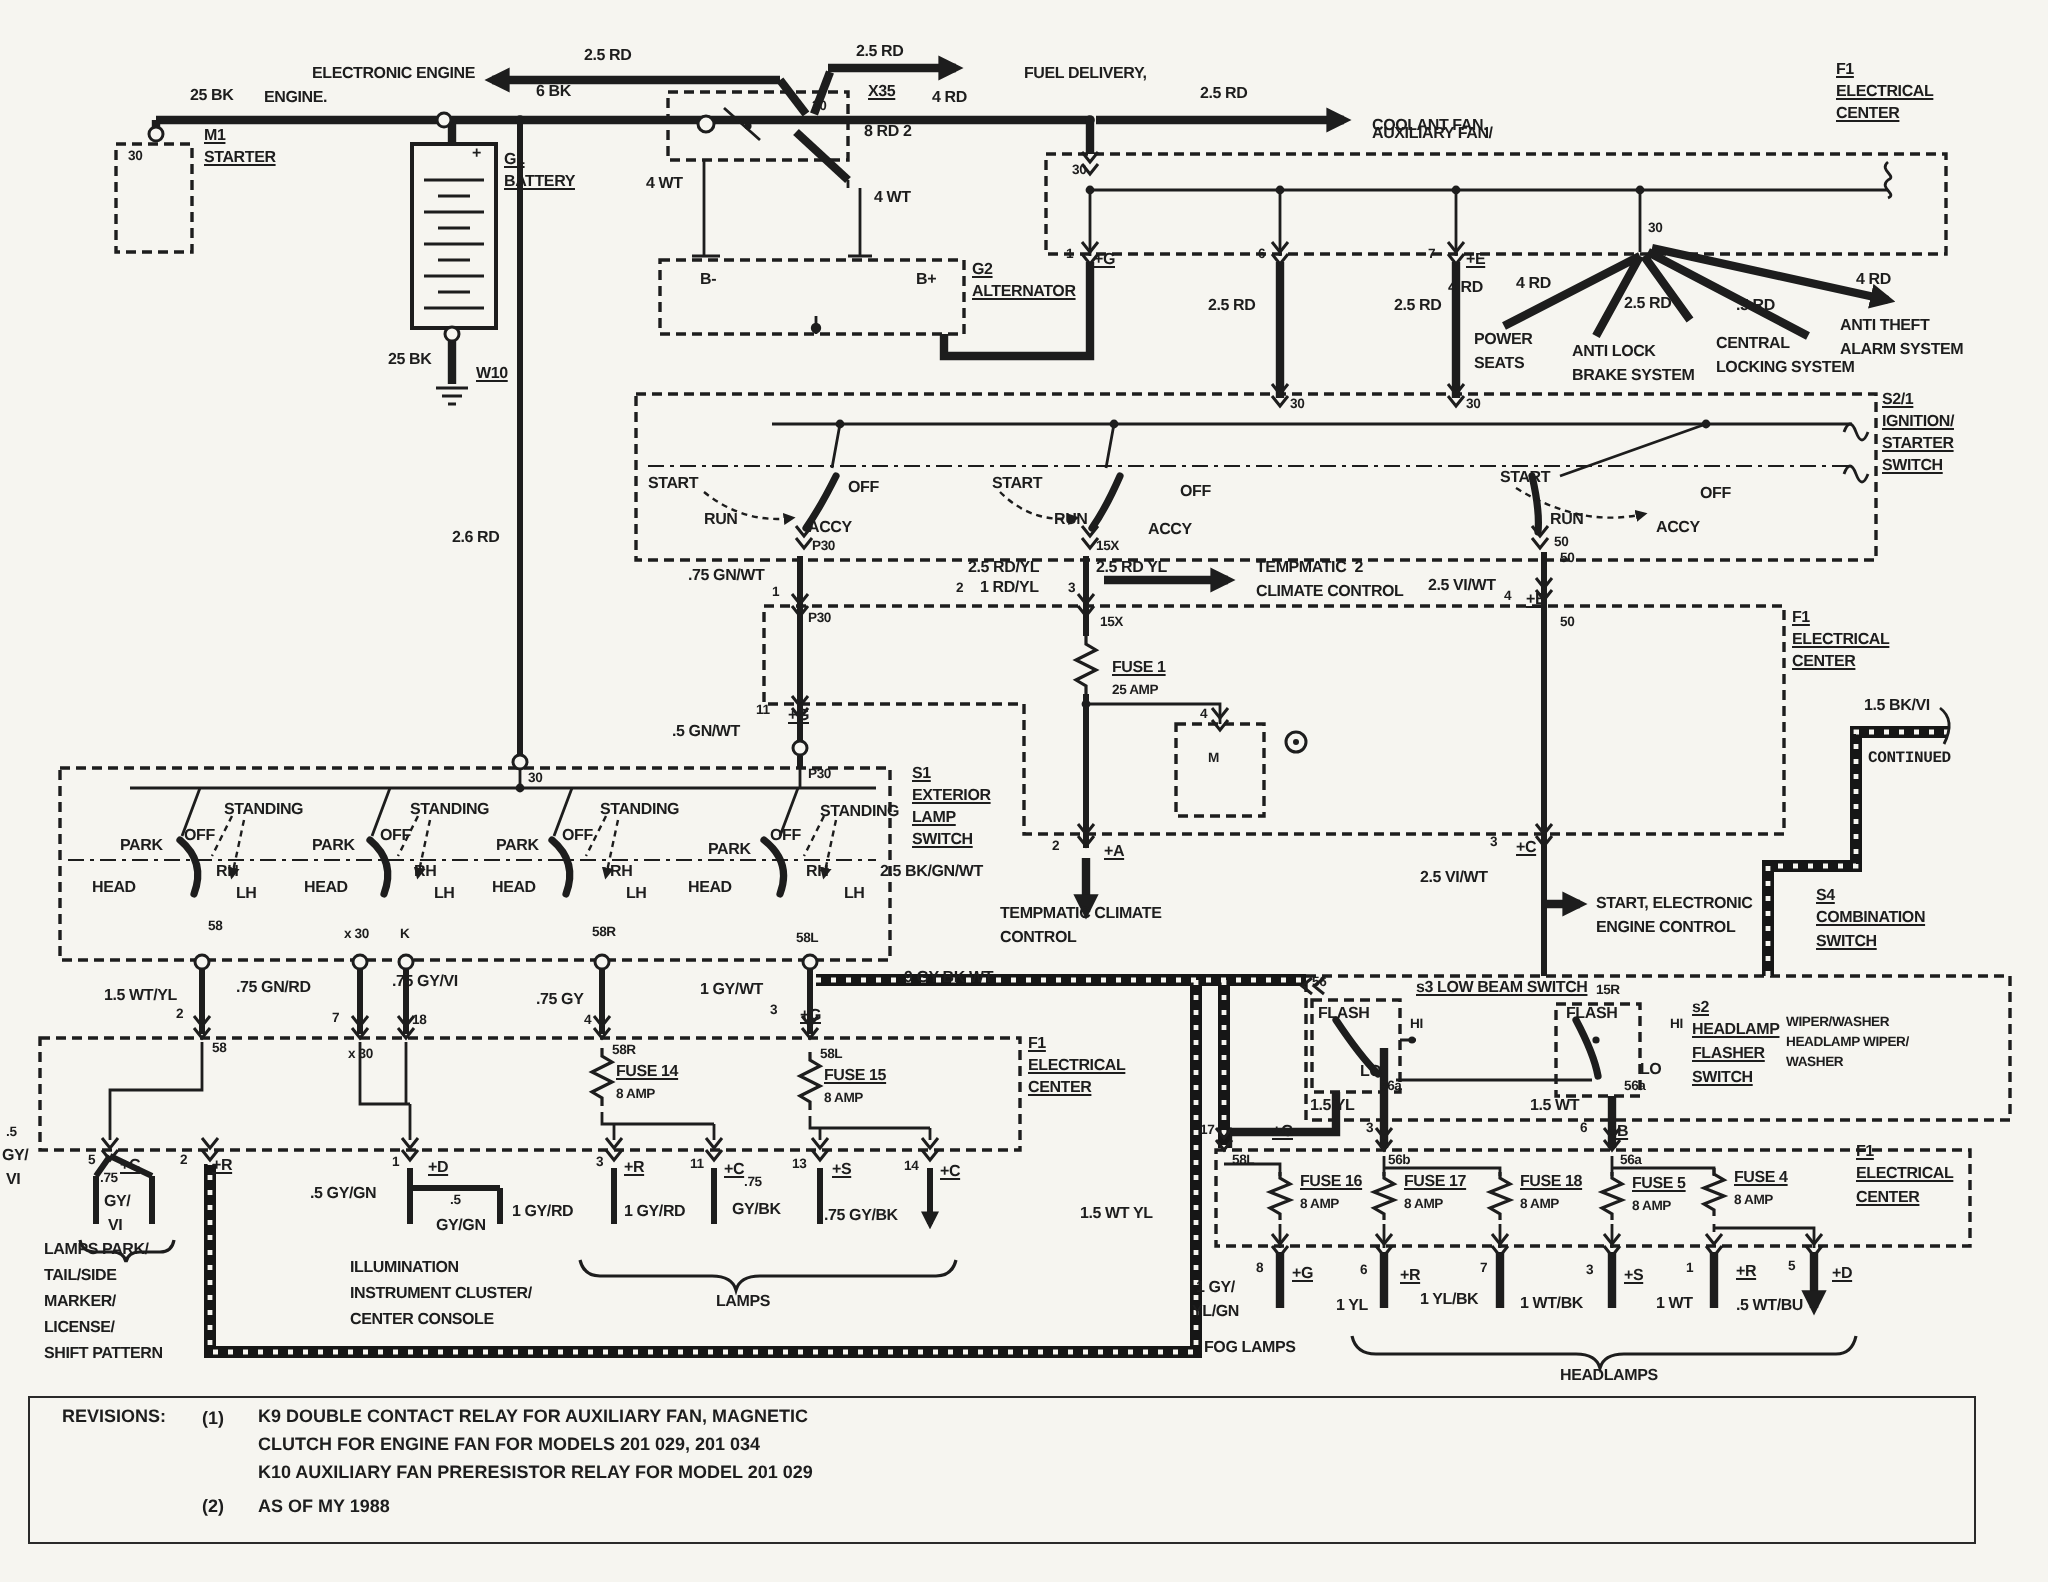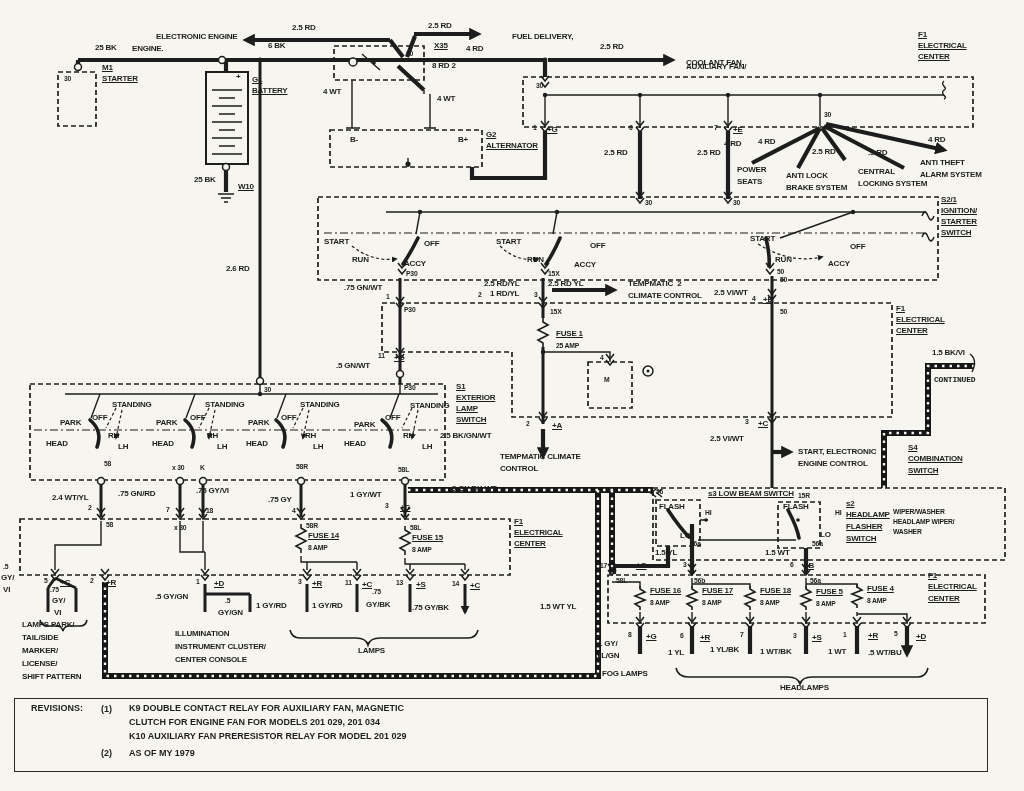--- a/index.html
+++ b/index.html
@@ -378,21 +378,21 @@
       <div class="lbl" style="left: 385px; top: 414px;">OFF</div>
       <div class="lbl" style="left: 344px; top: 440px;">HEAD</div>
       <div class="lbl" style="left: 410px; top: 402px;">STANDING</div>
       <div class="lbl" style="left: 403px; top: 432px;">RH</div>
       <div class="lbl" style="left: 422px; top: 443px;">LH</div>
       <div class="lbl s" style="left: 104px; top: 460px;">58</div>
       <div class="lbl s" style="left: 172px; top: 464px;">x 30</div>
       <div class="lbl s" style="left: 200px; top: 464px;">K</div>
       <div class="lbl s" style="left: 296px; top: 463px;">58R</div>
       <div class="lbl s" style="left: 398px; top: 466px;">58L</div>
-      <div class="lbl" style="left: 52px; top: 494px;">2.4 WT/YL</div>
+      <div class="lbl" style="left: 52px; top: 494px;">1.5 WT/YL</div>
       <div class="lbl s" style="left: 88px; top: 504px;">2</div>
       <div class="lbl" style="left: 118px; top: 490px;">.75 GN/RD</div>
       <div class="lbl s" style="left: 166px; top: 506px;">7</div>
       <div class="lbl" style="left: 196px; top: 487px;">.75 GY/VI</div>
       <div class="lbl s" style="left: 206px; top: 507px;">18</div>
       <div class="lbl" style="left: 268px; top: 496px;">.75 GY</div>
       <div class="lbl s" style="left: 292px; top: 507px;">4</div>
       <div class="lbl" style="left: 350px; top: 491px;">1 GY/WT</div>
       <div class="lbl s" style="left: 385px; top: 502px;">3</div>
       <div class="lbl u" style="left: 400px; top: 504px;">+G</div>
@@ -517,15 +517,15 @@
       <div class="lbl" style="left: 780px; top: 684px;">HEADLAMPS</div>
     </div>
 
 <div class="revbox">
   <span class="rev" style="left:16px;top:5px">REVISIONS:</span>
   <span class="rev" style="left:86px;top:6px">(1)</span>
   <span class="rev" style="left:114px;top:5px">K9 DOUBLE CONTACT RELAY FOR AUXILIARY FAN, MAGNETIC</span>
   <span class="rev" style="left:114px;top:19px">CLUTCH FOR ENGINE FAN FOR MODELS 201 029, 201 034</span>
   <span class="rev" style="left:114px;top:33px">K10 AUXILIARY FAN PRERESISTOR RELAY FOR MODEL 201 029</span>
   <span class="rev" style="left:86px;top:50px">(2)</span>
-  <span class="rev" style="left:114px;top:50px">AS OF MY 1979</span>
+  <span class="rev" style="left:114px;top:50px">AS OF MY 1988</span>
 </div>
 </div>
 
 </body></html>

